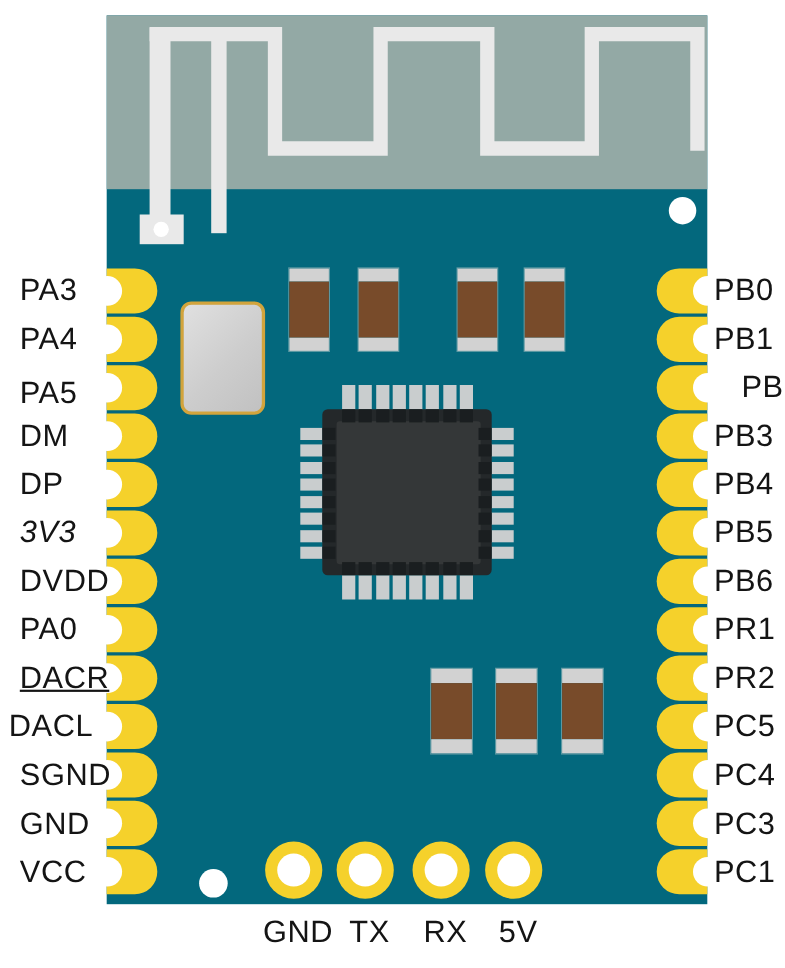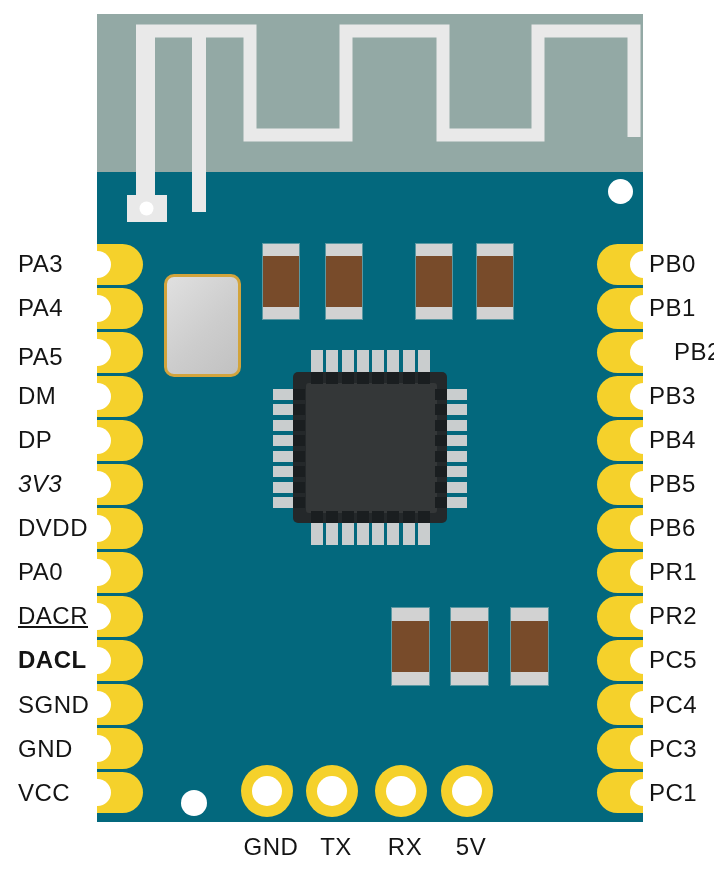--- a/index.html
+++ b/index.html
@@ -27,21 +27,21 @@
   .hole { position: absolute; border-radius: 50%; background: #ffffff; }
   .hole-tr { left: 510.5px; top: 164.5px; width: 25px; height: 25px; }
   .hole-bl { left: 84px; top: 776px; width: 26px; height: 26px; }
 
   .pin-pad { position: absolute; width: 46px; height: 41px; background: var(--c-pad, #f5d12b); }
   .pad-left  { border-radius: 0 20.5px 20.5px 0; }
   .pad-right { border-radius: 20.5px 0 0 20.5px; }
   .notch { position: absolute; width: 27px; height: 27px; border-radius: 50%; background: #ffffff; }
 
   .pin-label {
-    position: absolute; font-size: 24px; line-height: 30px; letter-spacing: 0.5px;
+    position: absolute; font-size: 28px; line-height: 30px; letter-spacing: 0.5px;
     color: var(--c-text, #141414); white-space: nowrap;
   }
   .bottom-label { transform: translateX(-50%); }
 
   .donut {
     position: absolute; width: 52px; height: 52px; border-radius: 50%;
     background: var(--c-pad, #f5d12b);
     display: flex; align-items: center; justify-content: center;
   }
   .donut-hole { width: 30px; height: 30px; border-radius: 50%; background: #ffffff; }
@@ -251,21 +251,21 @@
     </div>
 <div class="pin-label" style="left: 18px; top: 249px;">PA3</div>
     <div class="pin-label" style="left: 18px; top: 293.05px;">PA4</div>
     <div class="pin-label" style="left: 18px; top: 342px;">PA5</div>
     <div class="pin-label" style="left: 18px; top: 381.15px;">DM</div>
     <div class="pin-label" style="left: 18px; top: 425.2px;">DP</div>
     <div class="pin-label" style="left: 18px; top: 469.25px; font-style: italic;">3V3</div>
     <div class="pin-label" style="left: 18px; top: 513.3px;">DVDD</div>
     <div class="pin-label" style="left: 18px; top: 557.35px;">PA0</div>
     <div class="pin-label" style="left: 18px; top: 601.4px; text-decoration: underline;">DACR</div>
-    <div class="pin-label" style="left: 18px; top: 645.45px; font-weight: bold;">DACL</div>
+    <div class="pin-label" style="left: 8px; top: 645.45px;">DACL</div>
     <div class="pin-label" style="left: 18px; top: 689.5px;">SGND</div>
     <div class="pin-label" style="left: 18px; top: 733.55px;">GND</div>
     <div class="pin-label" style="left: 18px; top: 777.6px;">VCC</div>
     <div class="pin-label" style="left: 649px; top: 249px;">PB0</div>
     <div class="pin-label" style="left: 649px; top: 293.05px;">PB1</div>
     <div class="pin-label" style="left: 674px; top: 337.1px;">PB2</div>
     <div class="pin-label" style="left: 649px; top: 381.15px;">PB3</div>
     <div class="pin-label" style="left: 649px; top: 425.2px;">PB4</div>
     <div class="pin-label" style="left: 649px; top: 469.25px;">PB5</div>
     <div class="pin-label" style="left: 649px; top: 513.3px;">PB6</div>

